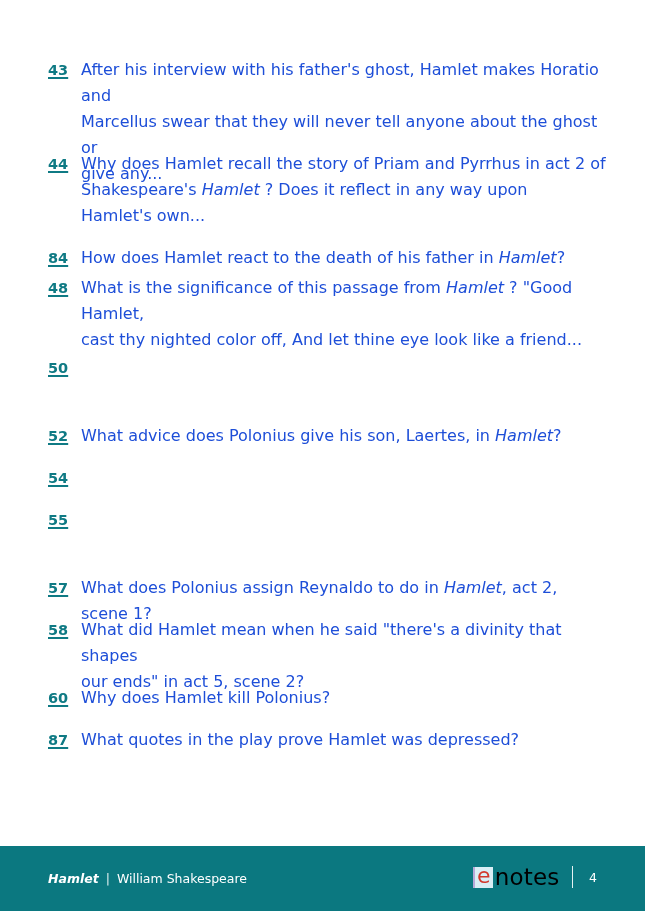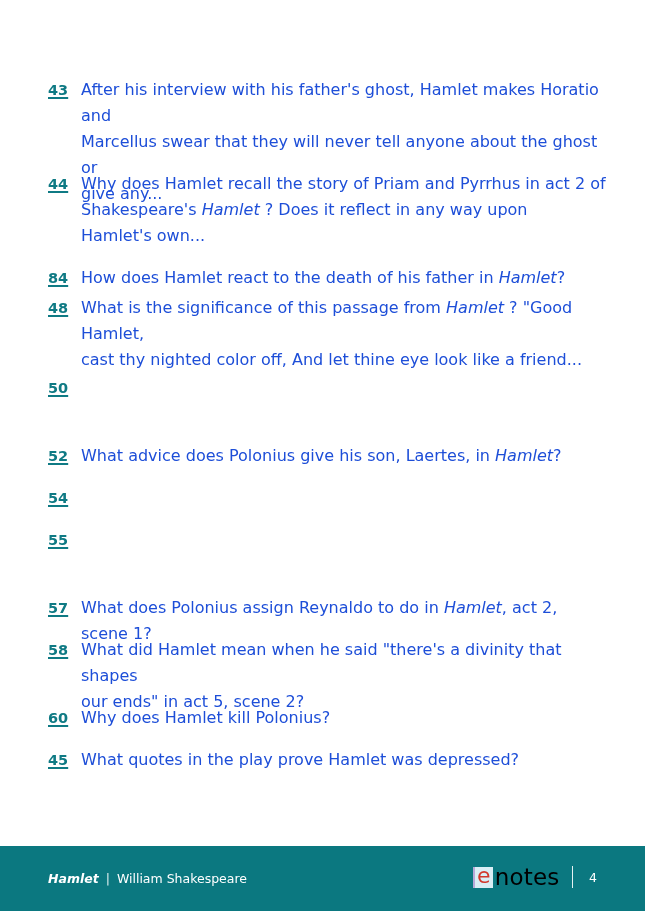--- a/index.html
+++ b/index.html
@@ -20,21 +20,20 @@
       left: 0;
       top: 0;
       width: 645px;
     }
     .q-item {
       position: absolute;
       left: 48px;
       width: 560px;
       display: flex;
       align-items: flex-start;
-      margin-top: 20px;
     }
     .q-num {
       width: 33px;
       flex: 0 0 33px;
       font-size: 14.5px;
       font-weight: bold;
       color: #0f7a84;
       text-decoration: underline;
       text-underline-offset: 2px;
       text-decoration-thickness: 1.5px;
@@ -162,21 +161,21 @@
   </div>
   <div class="q-item" style="top:617px">
     <span class="q-num">58</span>
     <span class="q-text">What did Hamlet mean when he said "there's a divinity that shapes<br>our ends" in act 5, scene 2?</span>
   </div>
   <div class="q-item" style="top:685px">
     <span class="q-num">60</span>
     <span class="q-text">Why does Hamlet kill Polonius?</span>
   </div>
   <div class="q-item" style="top:727px">
-    <span class="q-num">45</span>
+    <span class="q-num">87</span>
     <span class="q-text">What quotes in the play prove Hamlet was depressed?</span>
   </div>
 </div>
 
 <div class="footer">
   <div class="footer-left">
     <span class="footer-title">Hamlet</span>
     <span class="footer-sep">|</span>
     <span class="footer-author">William Shakespeare</span>
   </div>

